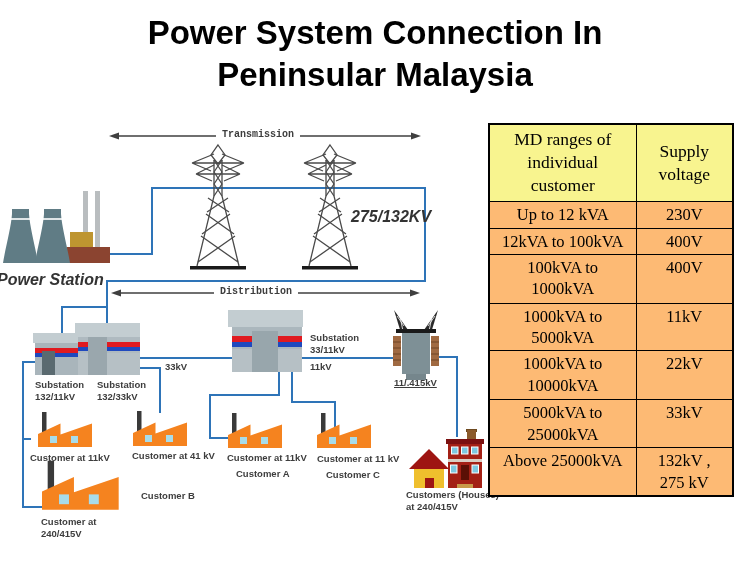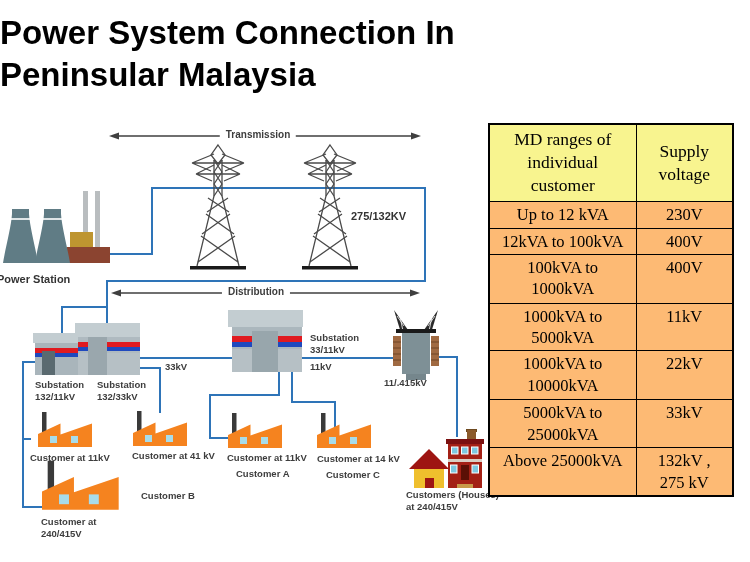--- a/index.html
+++ b/index.html
@@ -1,25 +1,25 @@
 <!DOCTYPE html>
 <html><head>
 <meta charset="utf-8">
 <style>
   html,body{margin:0;padding:0;background:#fff;}
   .canvas{position:relative;width:750px;height:562px;background:#ffffff;overflow:hidden;
           font-family:"Liberation Sans",sans-serif;}
-  .title{position:absolute;top:12px;left:0;width:750px;
+  .title{position:absolute;top:12px;left:0;width:750px;text-align:center;
          font-size:33px;font-weight:bold;color:#000;line-height:1.28;white-space:pre-line;}
   svg{position:absolute;left:0;top:0;}
   .dlbl{position:absolute;font-size:9.5px;font-weight:bold;color:#3d3d3d;
         line-height:11.5px;white-space:pre-line;}
-  .dlbl.big{font-size:11px;color:#333;}
+  .dlbl.big{font-size:16px;color:#333;font-style:italic;}
   .arrow-label{position:absolute;transform:translateX(-50%);background:#fff;
-        padding:0 6px;font-size:10px;font-weight:bold;color:#3d3d3d;}
+        padding:0 6px;font-size:10px;font-weight:bold;color:#3d3d3d;font-family:Liberation Mono, monospace;}
   table.supply{position:absolute;left:488px;top:123px;width:244px;
         border-collapse:collapse;table-layout:fixed;
         font-family:"Liberation Serif",serif;font-size:16.5px;color:#000;}
   table.supply td,table.supply th{border:1.6px solid #000;text-align:center;
         padding:1px 2px;white-space:pre-line;line-height:1.32;}
   table.supply th{background:#F8F48F;font-weight:normal;font-size:17.5px;vertical-align:middle;}
   table.supply td{vertical-align:top;padding-top:2px;background:#fdba74;}
   table.supply{border:2px solid #000;}
   .col-range{width:147px;}
   .col-volt{width:97px;}
@@ -164,28 +164,28 @@
 
   <div class="dlbl" style="left:35px;top:379px;">Substation
 132/11kV</div>
   <div class="dlbl" style="left:97px;top:379px;">Substation
 132/33kV</div>
   <div class="dlbl" style="left:310px;top:332px;">Substation
 33/11kV</div>
 
   <div class="dlbl" style="left:165px;top:361px;">33kV</div>
   <div class="dlbl" style="left:310px;top:361px;">11kV</div>
-  <div class="dlbl" style="left:384px;top:377px;">11/.415kV</div>
+  <div class="dlbl" style="left:394px;top:377px;text-decoration:underline;">11/.415kV</div>
 
   <div class="dlbl" style="left:30px;top:452px;">Customer at 11kV</div>
   <div class="dlbl" style="left:132px;top:450px;">Customer at 41 kV</div>
   <div class="dlbl" style="left:141px;top:490px;text-align:center;">Customer B</div>
   <div class="dlbl" style="left:227px;top:452px;">Customer at 11kV</div>
   <div class="dlbl" style="left:236px;top:468px;">Customer A</div>
-  <div class="dlbl" style="left:317px;top:453px;">Customer at 14 kV</div>
+  <div class="dlbl" style="left:317px;top:453px;">Customer at 11 kV</div>
   <div class="dlbl" style="left:326px;top:469px;text-align:right;">Customer C</div>
   <div class="dlbl" style="left:41px;top:516px;">Customer at
 240/415V</div>
   <div class="dlbl" style="left:406px;top:489px;">Customers (Houses)
 at 240/415V</div>
 
   <table class="supply">
     <colgroup>
         <col class="col-range">
         <col class="col-volt">

